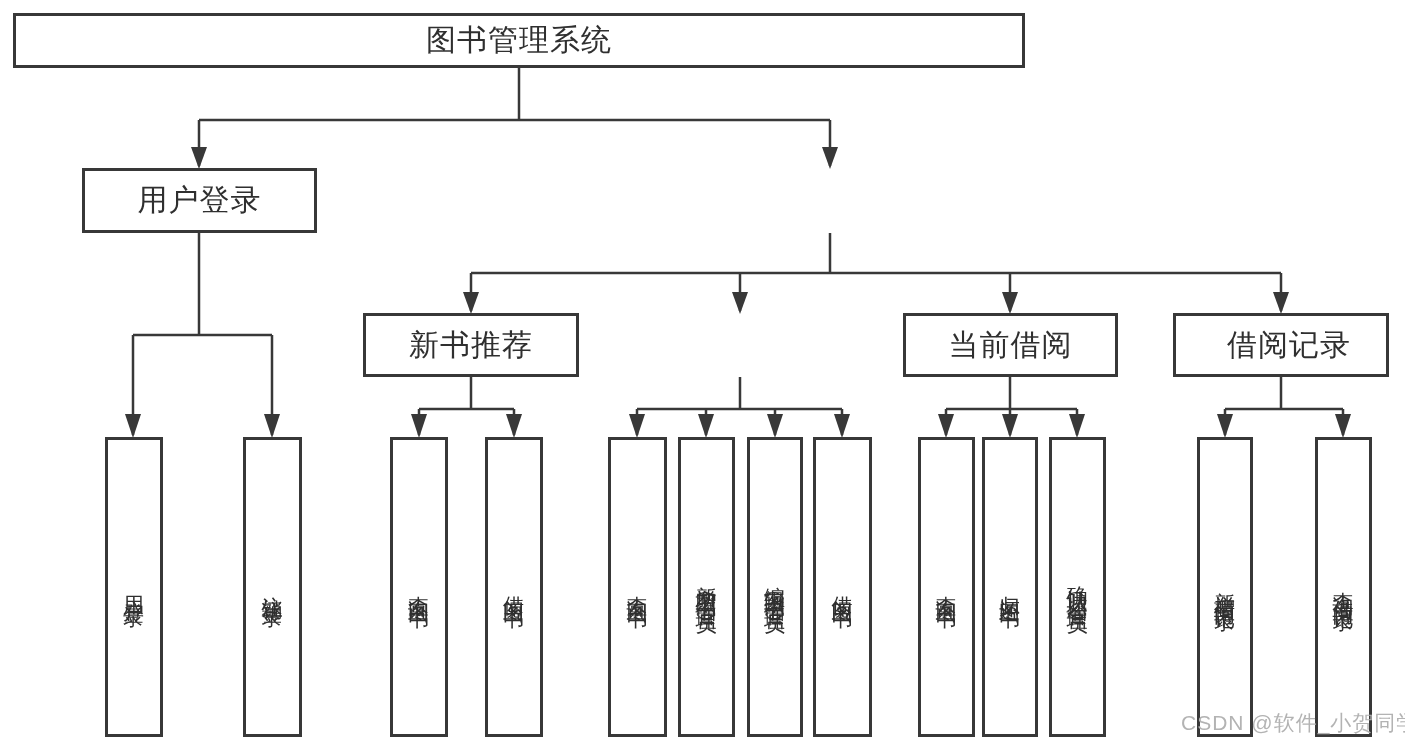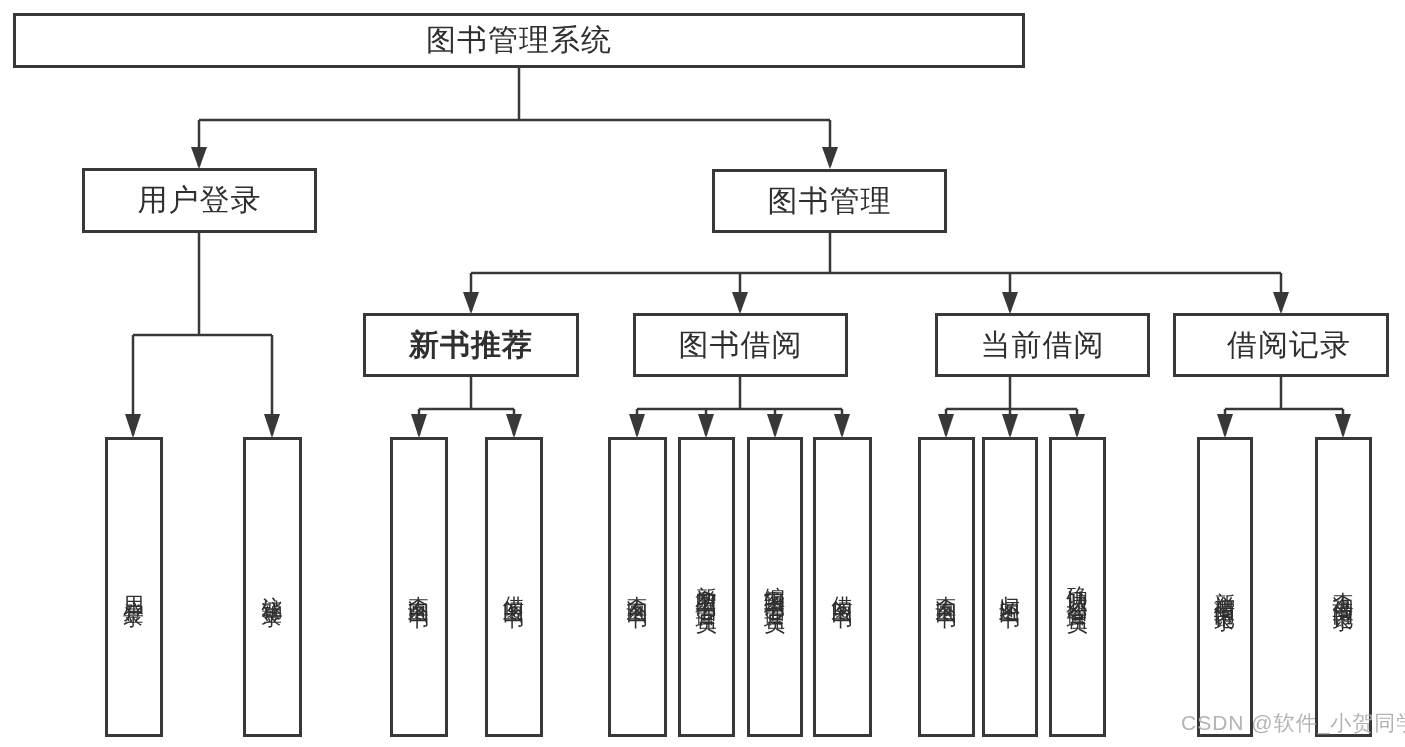--- a/index.html
+++ b/index.html
@@ -90,25 +90,23 @@
       <polygon points="1002,414 1018,414 1010,438"></polygon>
       <polygon points="1069,414 1085,414 1077,438"></polygon>
       <polygon points="1217,414 1233,414 1225,438"></polygon>
       <polygon points="1335,414 1351,414 1343,438"></polygon>
     </g>
   </svg>
 
   <div class="node" style="left:13px; top:13px; width:1012px; height:55px;">图书管理系统</div>
 
   <div class="node" style="left:82px; top:168px; width:235px; height:65px;">用户登录</div>
-  <div class="node" style="left:712px; top:169px; width:235px; height:64px;">图书管理</div>
 
-  <div class="node" style="left:363px; top:313px; width:216px; height:64px;font-weight:bold;">新书推荐</div>
-  <div class="node" style="left:633px; top:313px; width:215px; height:64px;">图书借阅</div>
-  <div class="node" style="left:903px; top:313px; width:215px; height:64px;margin-left:32px;">当前借阅</div>
+  <div class="node" style="left:363px; top:313px; width:216px; height:64px;">新书推荐</div>
+  <div class="node" style="left:903px; top:313px; width:215px; height:64px;">当前借阅</div>
   <div class="node" style="left:1173px; top:313px; width:216px; height:64px;padding-left:16px;">借阅记录</div>
 
   <div class="node leaf" style="left:105px; top:437px; width:58px; height:300px;">
     <span class="vtext">用户登录</span>
   </div>
   <div class="node leaf" style="left:243px; top:437px; width:59px; height:300px;">
     <span class="vtext">注销登录</span>
   </div>
 
   <div class="node leaf" style="left:390px; top:437px; width:58px; height:300px;">

